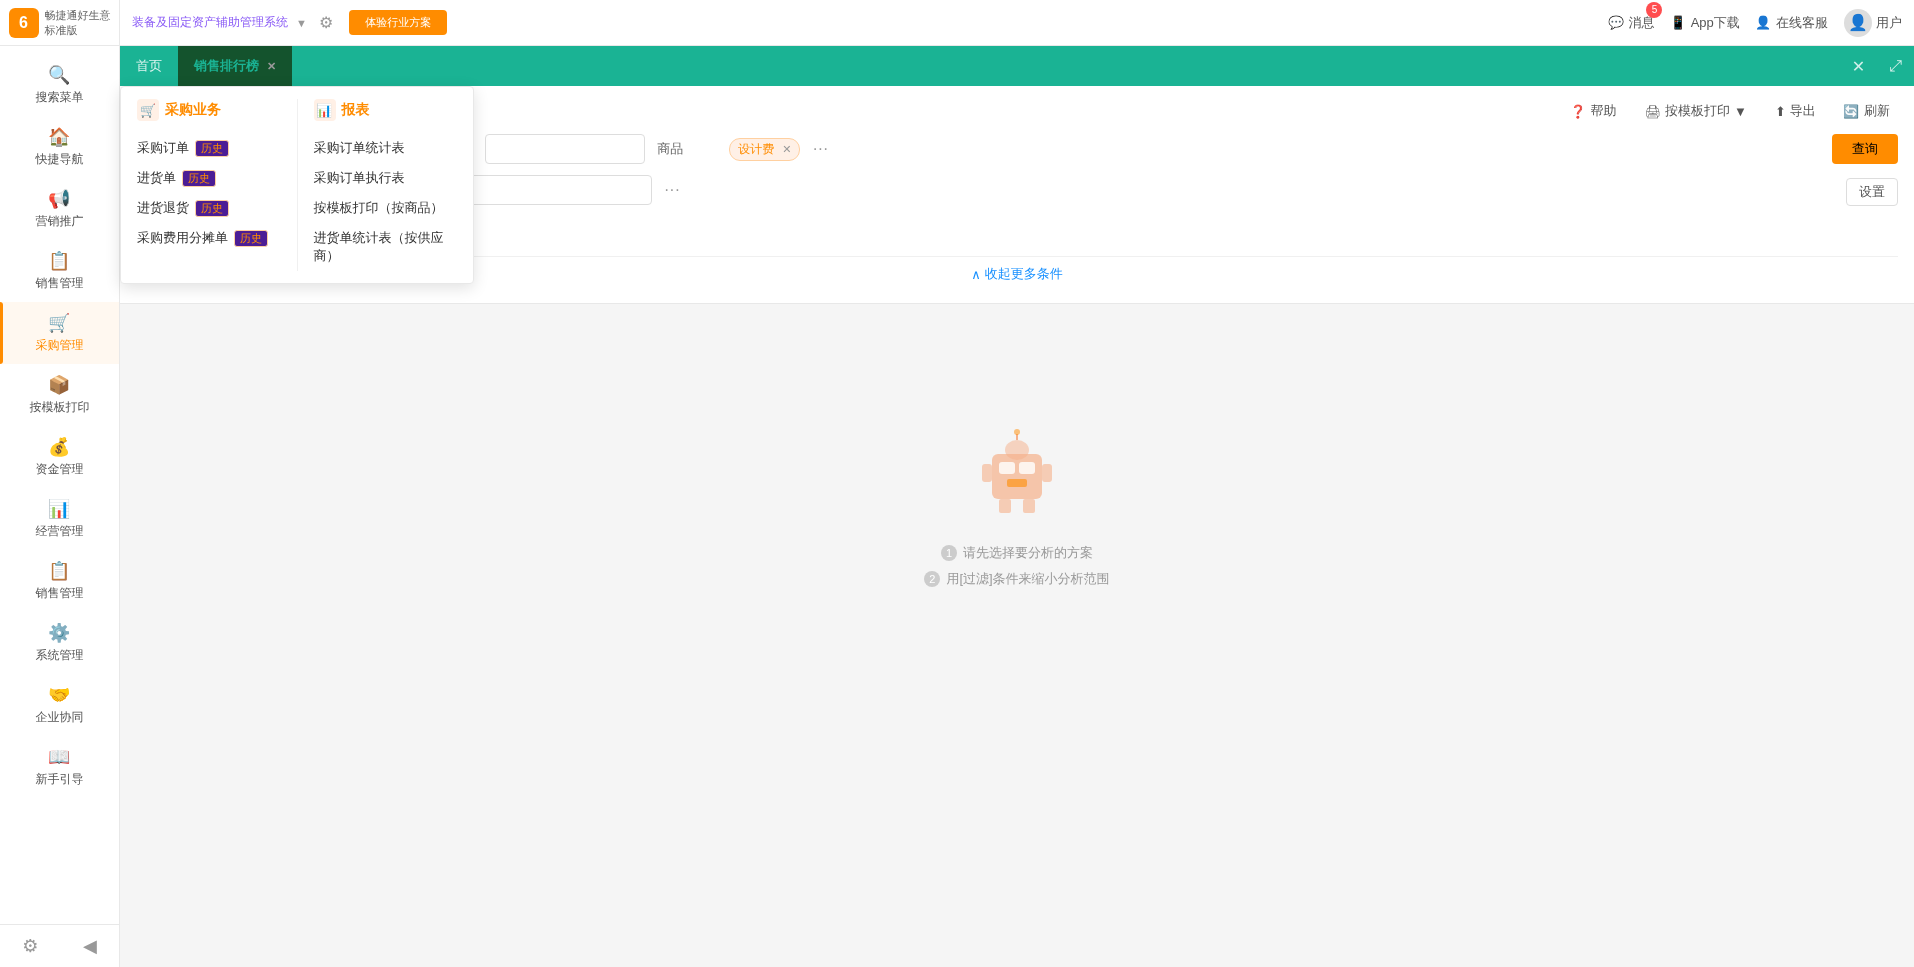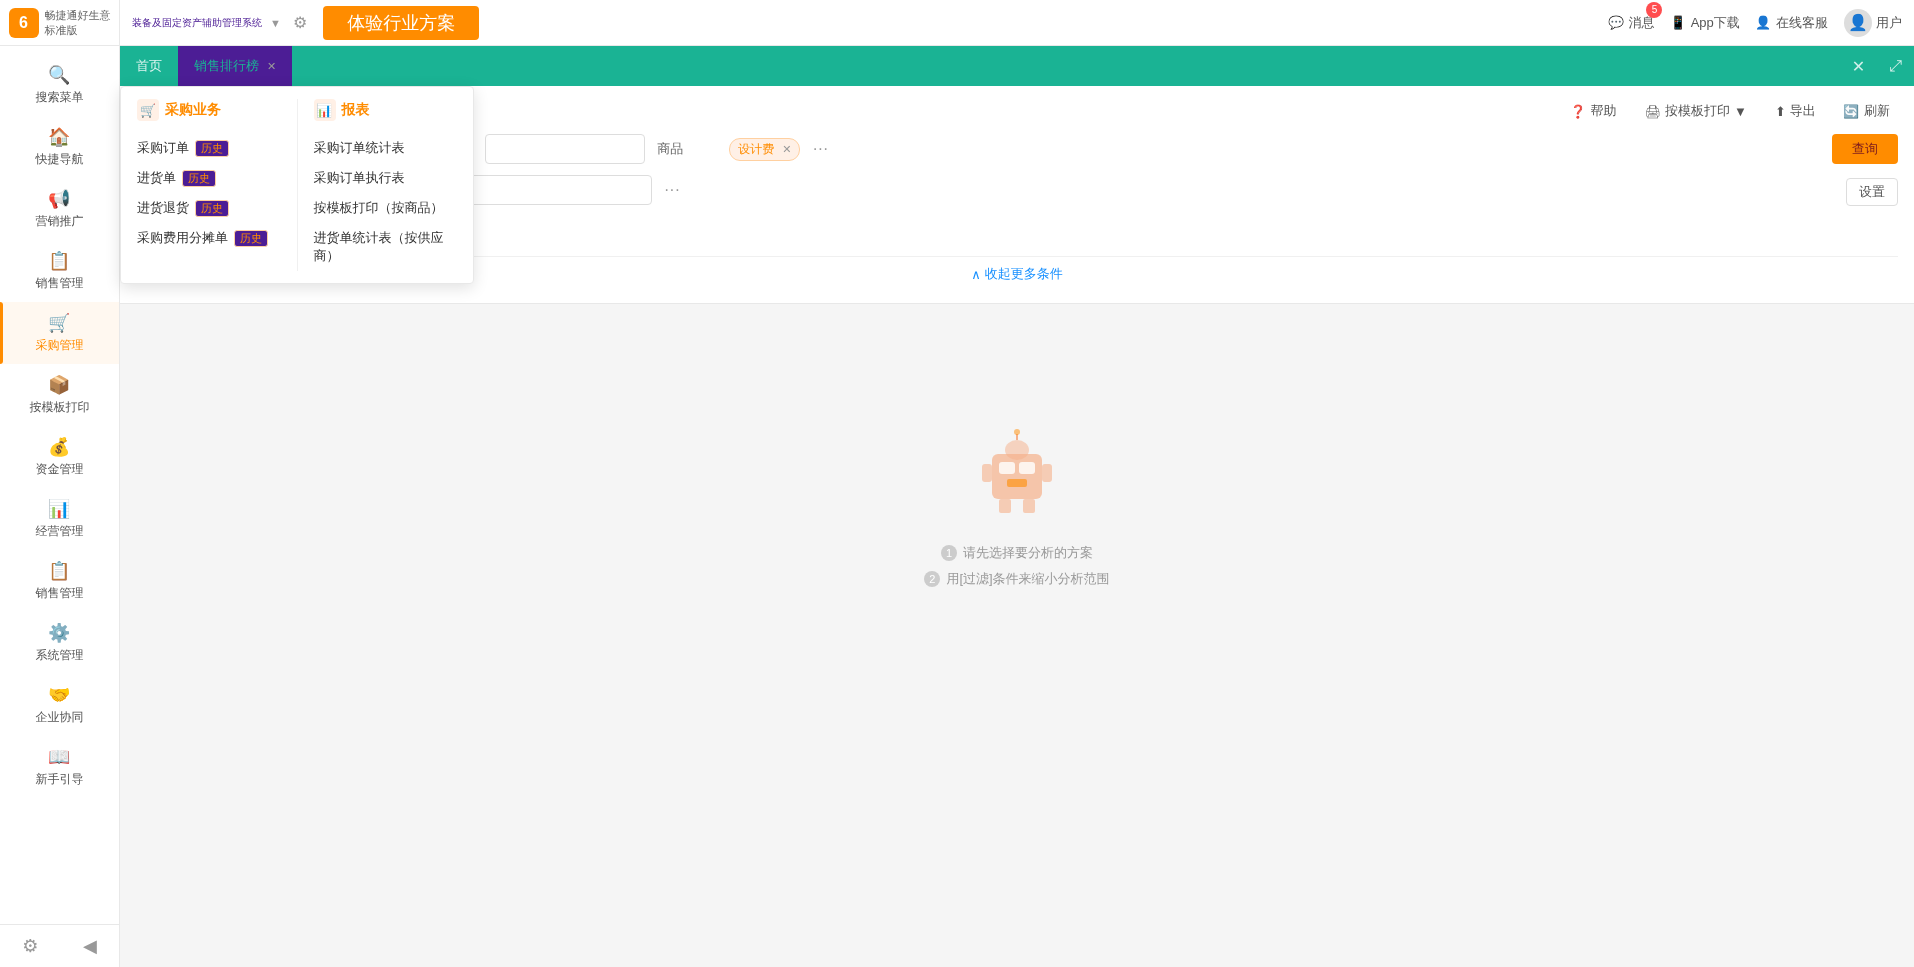--- a/index.html
+++ b/index.html
@@ -14,30 +14,30 @@
       border-bottom: 1px solid #e8e8e8;
       padding: 0 12px;
       position: fixed;
       top: 0; left: 0; right: 0;
       z-index: 100;
     }
     .topbar-system {
       display: flex; align-items: center; gap: 8px;
       flex: 1;
     }
-    .system-name { font-size: 10px; color: #4c1d95; }
+    .system-name { font-size: 12px; color: #8b5cf6; }
     .system-arrow { color: #999; font-size: 11px; }
     .gear-btn { color: #999; font-size: 16px; cursor: pointer; margin-left: 4px; }
     .industry-btn {
       background: #ff8c00;
       color: #fff;
       border: none;
       border-radius: 4px;
-      padding: 5px 24px;
-      font-size: 18px;
+      padding: 5px 16px;
+      font-size: 11px;
       cursor: pointer;
       margin-left: 8px;
     }
     .topbar-right {
       display: flex; align-items: center; gap: 16px;
     }
     .topbar-right-item {
       display: flex; align-items: center; gap: 4px;
       color: #555; font-size: 13px; cursor: pointer;
     }
@@ -68,23 +68,23 @@
       height: 40px;
       display: flex; align-items: center;
       padding: 16px 16px;
       cursor: pointer;
       color: rgba(255,255,255,0.85);
       font-size: 13px;
       gap: 4px;
       white-space: nowrap;
     }
     .tab-item.active {
-      background: #4c1d95;
+      background: #14532d;
       color: #1ab394;
-      font-weight: normal;
+      font-weight: bold;
     }
     .tab-close { font-size: 11px; color: #999; cursor: pointer; margin-left: 4px; }
     .tabbar-close-btn {
       margin-left: auto;
       color: rgba(255,255,255,0.8);
       font-size: 16px;
       padding: 0 12px;
       cursor: pointer;
     }
     .tabbar-expand-btn {
@@ -212,21 +212,21 @@
       display: flex; align-items: center; gap: 12px;
     }
     .toolbar-btn {
       display: flex; align-items: center; gap: 4px;
       color: #555; font-size: 13px; cursor: pointer;
       border: none; background: none;
       padding: 4px 8px;
     }
     .query-btn {
       background: #ff8c00;
-      color: #7f1d1d;
+      color: #000000;
       border: none;
       border-radius: 4px;
       padding: 6px 20px;
       font-size: 13px;
       cursor: pointer;
     }
     .setting-btn {
       border: 1px solid #ddd;
       background: #fff;
       color: #555;

